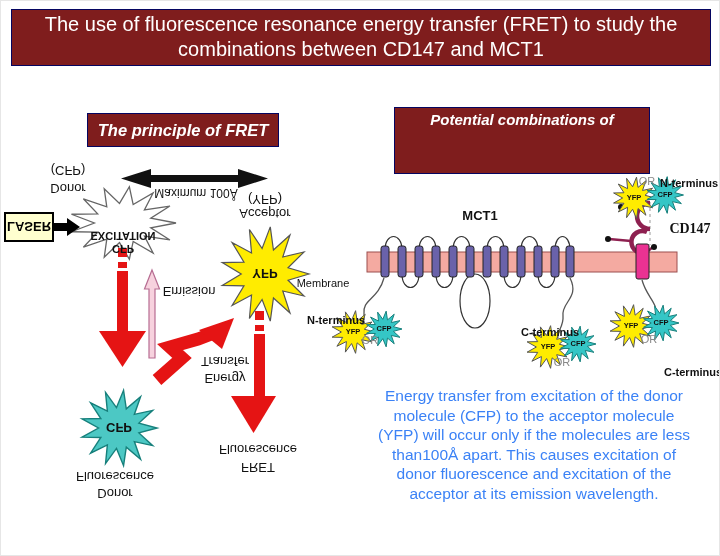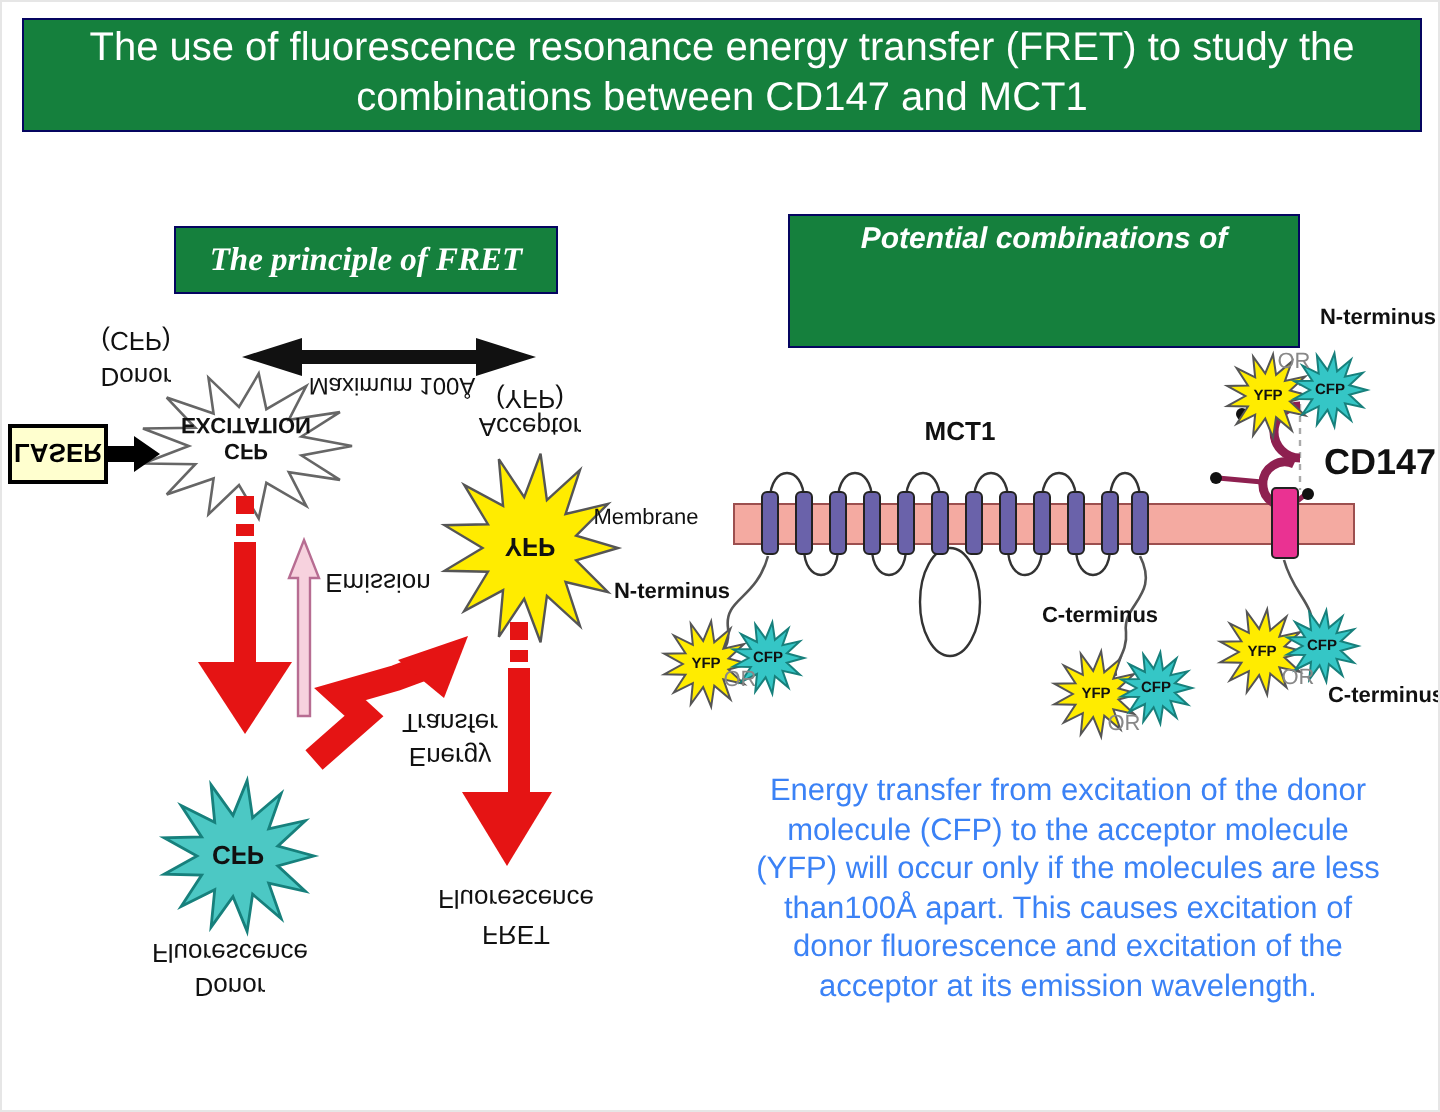--- a/index.html
+++ b/index.html
@@ -2,28 +2,28 @@
 <html><head>
 <meta charset="utf-8">
 <style>
   html,body{margin:0;padding:0;background:#fff;}
   #slide{position:relative;width:720px;height:556px;background:#ffffff;overflow:hidden;
          font-family:"Liberation Sans","DejaVu Sans",sans-serif;box-sizing:border-box;border:1px solid #e6e6e6;}
   #shapes{position:absolute;left:0;top:0;z-index:1;}
   .lbl{position:absolute;z-index:3;white-space:nowrap;color:#111;}
   .ctr{transform:translateX(-50%);}
   .vflip{transform:translateX(-50%) scaleY(-1);}
-  .navybox{position:absolute;z-index:2;background:#15803d;border:1px solid #050560;color:#fff;text-align:center;}
+  .navybox{position:absolute;z-index:2;background:#7f1d1d;border:1px solid #050560;color:#fff;text-align:center;}
   #title-box{left:10px;top:8px;width:698px;height:53px;font-size:20px;line-height:25px;padding-top:2px;}
-  #principle-box{left:86px;top:112px;width:190px;height:32px;font-size:16.5px;line-height:32px;font-style:italic;font-weight:bold;font-family:Liberation Serif, serif;}
+  #principle-box{left:86px;top:112px;width:190px;height:32px;font-size:16.5px;line-height:32px;font-style:italic;font-weight:bold;}
   #potential-box{left:393px;top:106px;width:254px;height:63px;font-size:15px;line-height:20px;padding-top:2px;font-style:italic;font-weight:600;}
   #laser-box{position:absolute;z-index:2;left:3px;top:211px;width:46px;height:26px;background:#ffffcf;border:2px solid #000;text-align:center;}
   #laser-box span{display:inline-block;transform:scaleY(-1);font-weight:bold;font-size:13px;line-height:25px;}
   .b{font-weight:bold;}
-  .s13{font-size:13px;} .s12{font-size:12px;} .s11{font-size:11px;} .s14{font-size:18px;}
+  .s13{font-size:13px;} .s12{font-size:12px;} .s11{font-size:11px;margin-top:24px;} .s14{font-size:14px;font-family:Liberation Serif, serif;}
   .tiny{font-size:7.5px;font-weight:bold;color:#111;}
   .or{font-size:11px;color:#888;}
   #para{position:absolute;z-index:3;left:350px;top:385px;width:366px;text-align:center;
         color:#3b82f6;font-size:15.5px;line-height:19.5px;}
 </style>
 </head>
 <body>
 
 <div id="slide">
 

